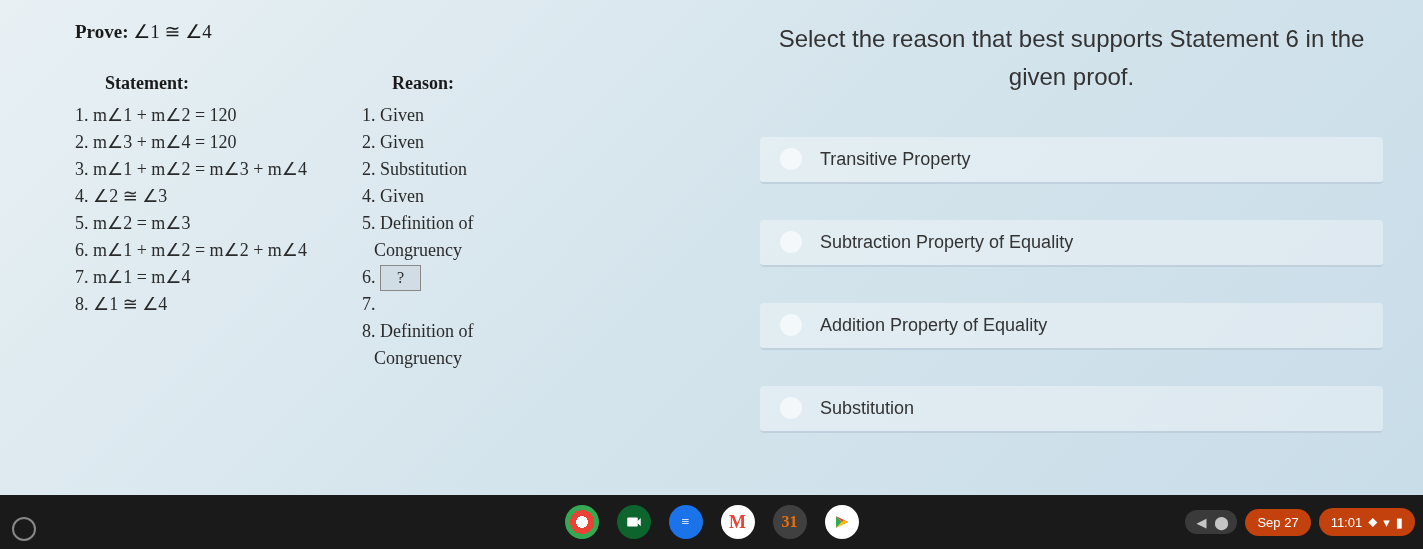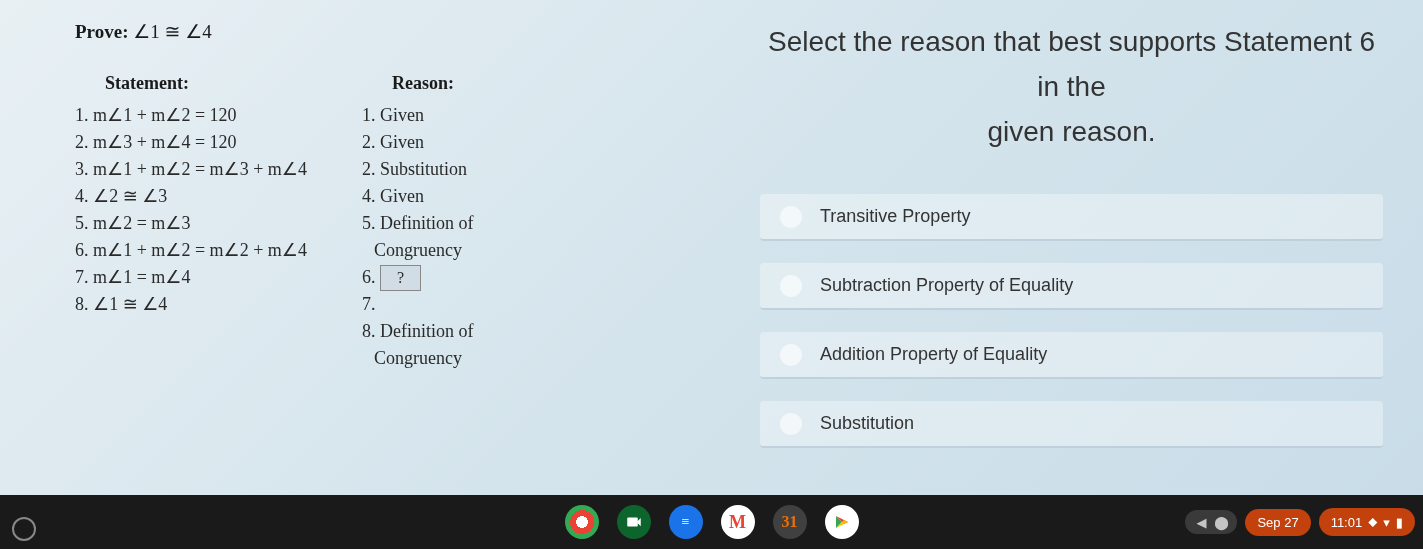--- a/index.html
+++ b/index.html
@@ -49,31 +49,31 @@
     }
     .congruency-line {
       margin-left: 12px;
     }
     .right-panel {
       flex: 1;
       padding-right: 40px;
       font-family: -apple-system, BlinkMacSystemFont, 'Segoe UI', sans-serif;
     }
     .question-text {
-      font-size: 28px;
+      font-size: 24px;
       color: #333;
       text-align: center;
       margin-bottom: 40px;
       line-height: 1.6;
     }
     .option {
       background: rgba(255,255,255,0.35);
       border-radius: 4px;
       padding: 12px 30px 12px 60px;
-      margin-bottom: 22px;
+      margin-bottom: 36px;
       font-size: 18px;
       color: #333;
       position: relative;
       cursor: pointer;
       border-bottom: 2px solid rgba(160,180,200,0.5);
     }
     .option::before {
       content: '';
       position: absolute;
       left: 20px;
@@ -194,21 +194,21 @@
         <div class="proof-row">7.</div>
         <div class="proof-row">8. Definition of</div>
         <div class="proof-row congruency-line">Congruency</div>
       </div>
     </div>
   </div>
 
   <div class="right-panel">
     <div class="question-text">
       <span>Select the reason that best supports Statement 6 in the</span><br>
-      <span>given reason.</span>
+      <span>given proof.</span>
     </div>
     <div class="option">Transitive Property</div>
     <div class="option">Subtraction Property of Equality</div>
     <div class="option">Addition Property of Equality</div>
     <div class="option">Substitution</div>
   </div>
 </div>
 
 <div class="taskbar">
   <div class="launcher"></div>

